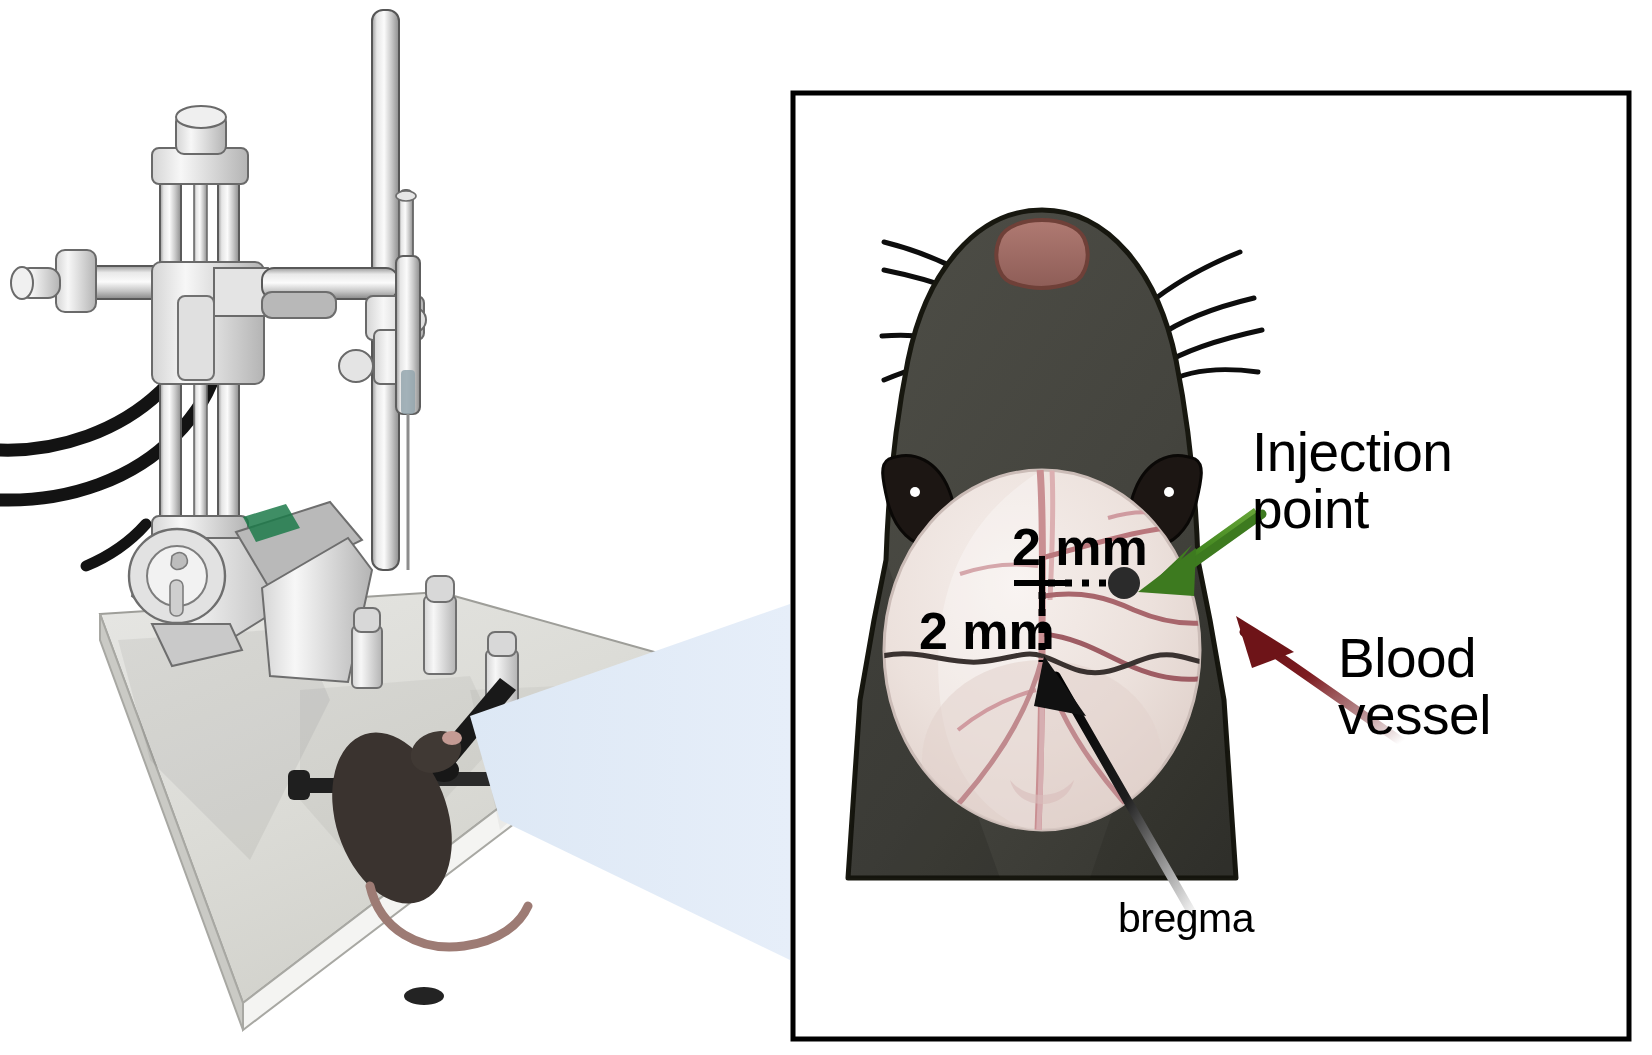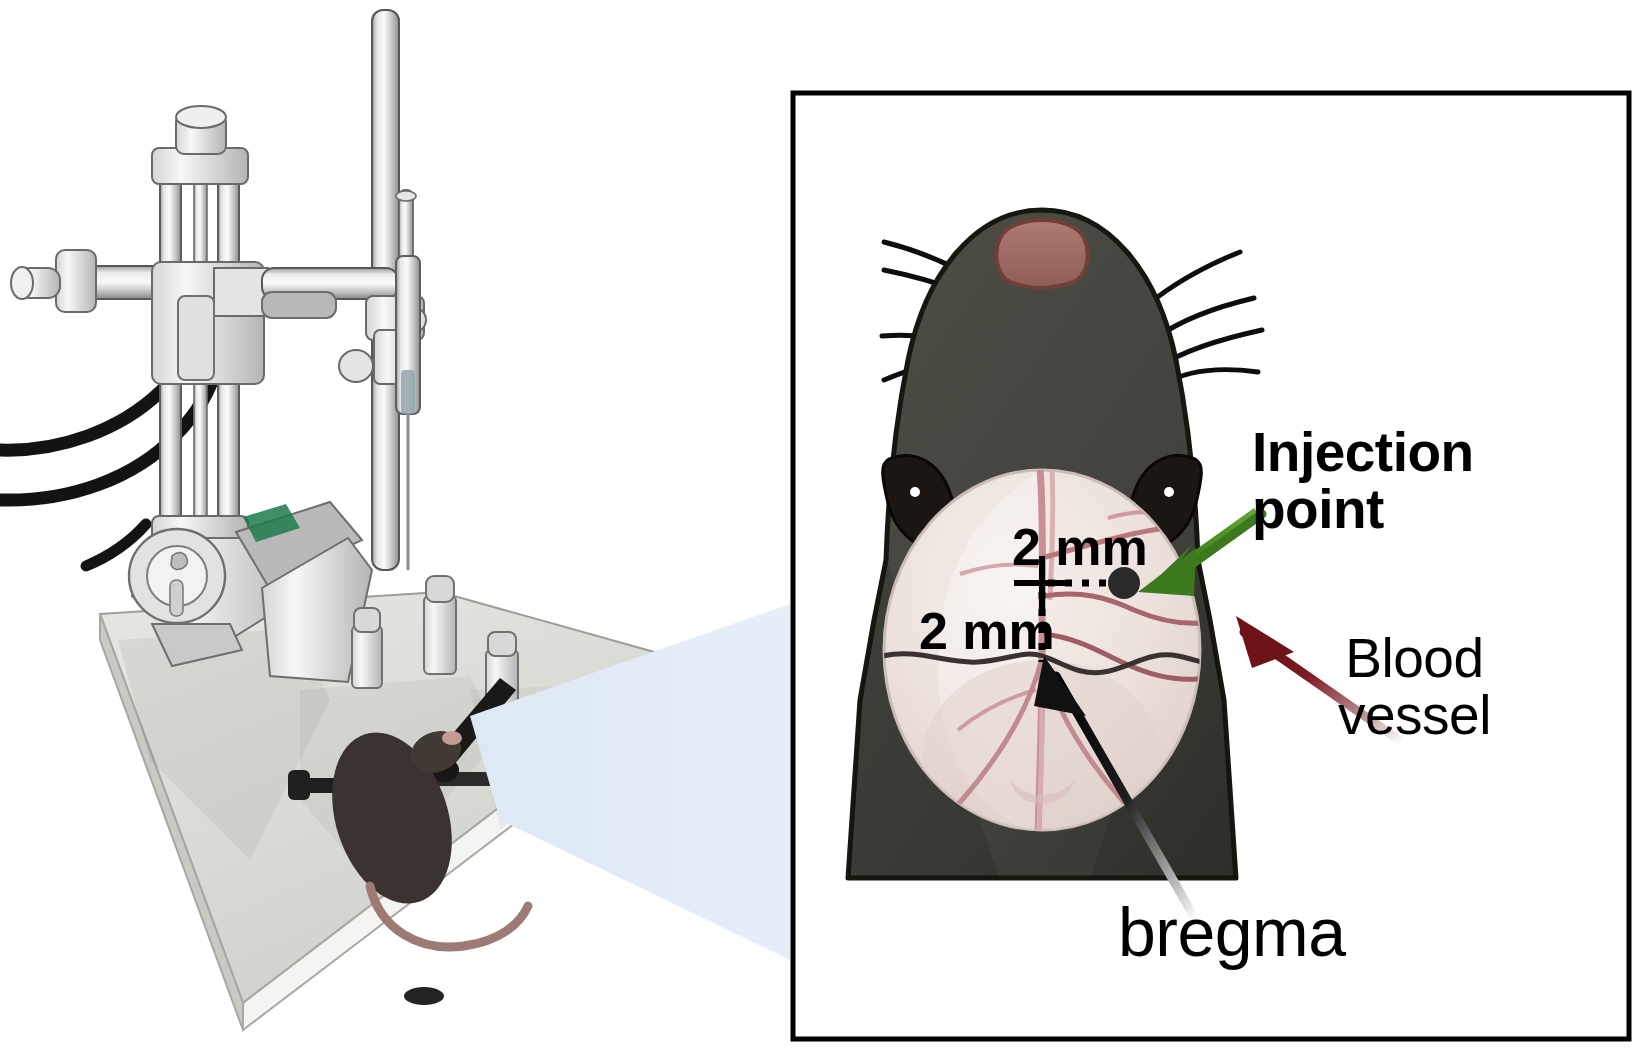--- a/index.html
+++ b/index.html
@@ -2,23 +2,23 @@
 <html><head>
 <meta charset="utf-8">
 <style>
   html,body{margin:0;padding:0;background:#fff;}
   body{width:1652px;height:1055px;position:relative;overflow:hidden;
        font-family:"Liberation Sans","DejaVu Sans",sans-serif;}
   .fig{position:absolute;left:0;top:0;width:1652px;height:1055px;}
   svg{display:block;}
   .lbl{position:absolute;color:#000;font-weight:400;line-height:1.04;
        letter-spacing:-0.5px;white-space:pre;}
-  #injection-point-label{left:1252px;top:424px;font-size:55px;text-align:left;font-weight:bold;}
-  #blood-vessel-label{left:1338px;top:630px;font-size:55px;text-align:center;}
-  #bregma-label{left:1118px;top:897px;font-size:68px;}
+  #injection-point-label{left:1252px;top:424px;font-size:55px;text-align:left;}
+  #blood-vessel-label{left:1338px;top:630px;font-size:55px;text-align:left;}
+  #bregma-label{left:1118px;top:897px;font-size:41px;}
   .mmlbl{position:absolute;color:#000;font-weight:bold;font-size:52px;
          letter-spacing:0px;white-space:pre;}
   #ap-distance-label{left:1012px;top:517px;}
   #ml-distance-label{left:919px;top:601px;}
 </style>
 </head>
 <body>
 
 <div class="fig">
 <svg width="1652" height="1055" viewBox="0 0 1652 1055">

